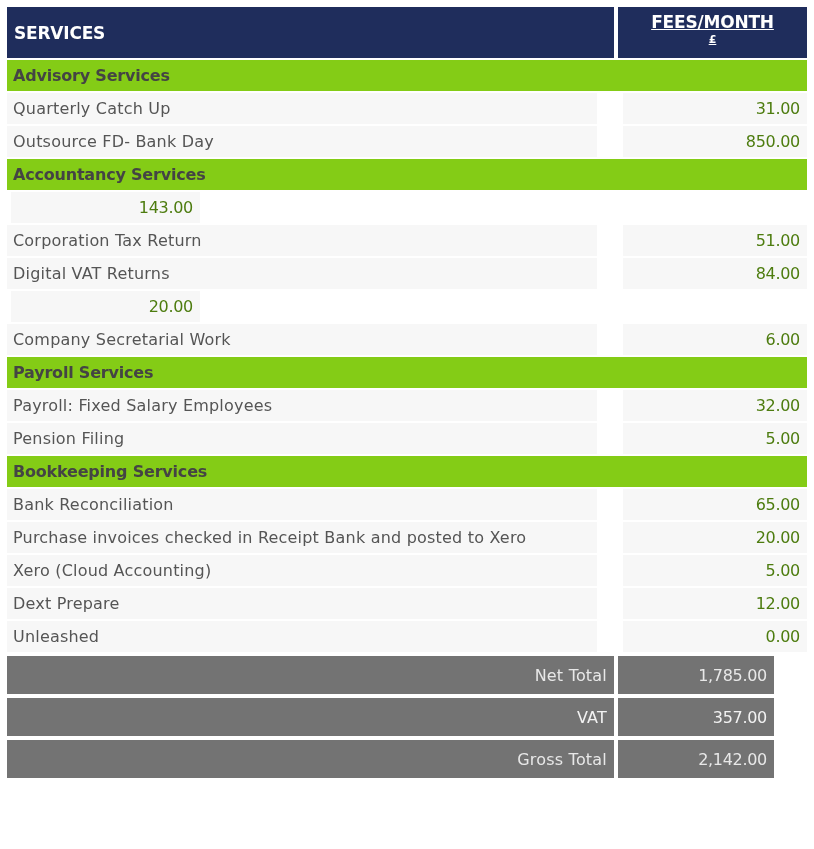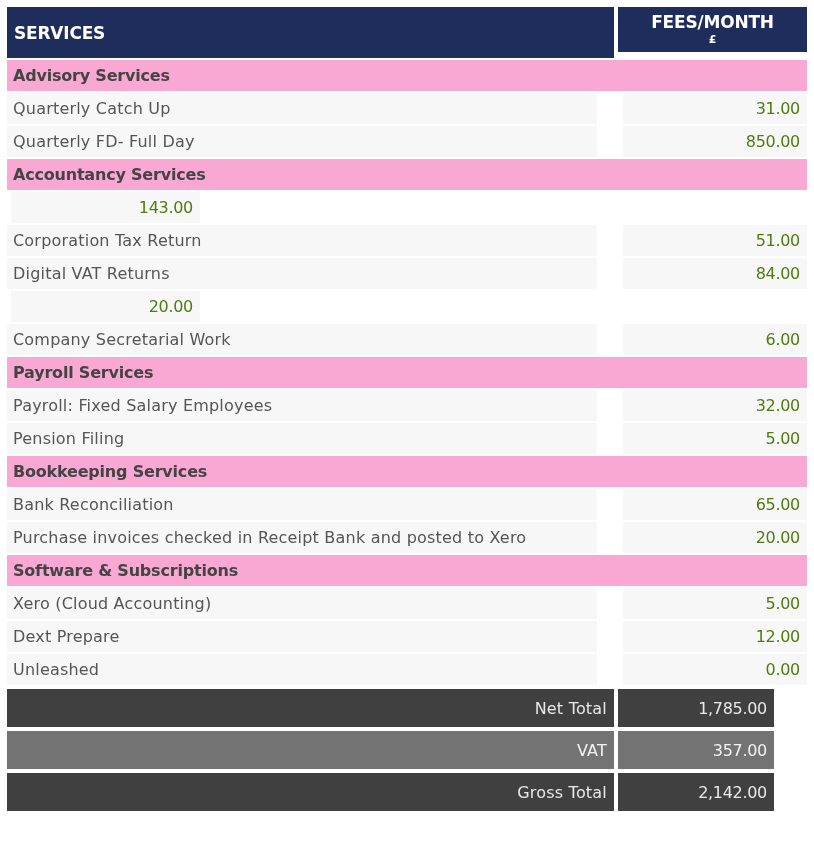--- a/index.html
+++ b/index.html
@@ -39,41 +39,42 @@
     display: flex;
     align-items: center;
     padding-left: 7px;
     box-sizing: border-box;
     font-size: 17px;
     letter-spacing: -0.2px;
   }
   .header-right {
     margin-left: 4px;
     width: 189px;
-    height: 45px;
+    height: 51px;
     display: flex;
     flex-direction: column;
     align-items: center;
     justify-content: flex-start;
     padding-top: 4px;
     box-sizing: border-box;
+    text-decoration: underline;
   }
   .header-right .h-title {
     font-size: 17px;
     line-height: 22px;
     letter-spacing: -0.2px;
   }
   .header-right .h-sub {
     font-size: 11px;
     line-height: 14px;
   }
   .section-row {
     margin-top: 2px;
     height: 31px;
-    background: #f9a8d4;
+    background: #84cc16;
     display: flex;
     align-items: center;
     padding-left: 6px;
     box-sizing: border-box;
     font-size: 16px;
     font-weight: bold;
     color: #444444;
     letter-spacing: -0.2px;
   }
   .item-row {
@@ -131,21 +132,21 @@
     height: 38px;
     display: flex;
     align-items: center;
     justify-content: flex-end;
     padding-right: 7px;
     box-sizing: border-box;
     font-size: 16px;
     letter-spacing: -0.3px;
   }
   .dark .total-left, .dark .total-right {
-    background: #404040;
+    background: #737373;
     color: #e8e8e8;
   }
   .grey .total-left, .grey .total-right {
     background: #737373;
     color: #f2f2f2;
   }
 </style>
 </head>
 <body>
 
@@ -167,21 +168,21 @@
   <div class="row item-row">
     <div class="item-left">
         <span>Quarterly Catch Up</span>
       </div>
     <div class="item-right">
         <span>31.00</span>
       </div>
   </div>
   <div class="row item-row">
     <div class="item-left">
-        <span>Quarterly FD- Full Day</span>
+        <span>Outsource FD- Bank Day</span>
       </div>
     <div class="item-right">
         <span>850.00</span>
       </div>
   </div>
 
   <div class="section-row">
     <span>Accountancy Services</span>
   </div>
   <div class="row item-row">
@@ -252,23 +253,20 @@
   </div>
   <div class="row item-row">
     <div class="item-left">
         <span>Purchase invoices checked in Receipt Bank and posted to Xero</span>
       </div>
     <div class="item-right">
         <span>20.00</span>
       </div>
   </div>
 
-  <div class="section-row">
-    <span>Software &amp; Subscriptions</span>
-  </div>
   <div class="row item-row">
     <div class="item-left">
         <span>Xero (Cloud Accounting)</span>
       </div>
     <div class="item-right">
         <span>5.00</span>
       </div>
   </div>
   <div class="row item-row">
     <div class="item-left">

